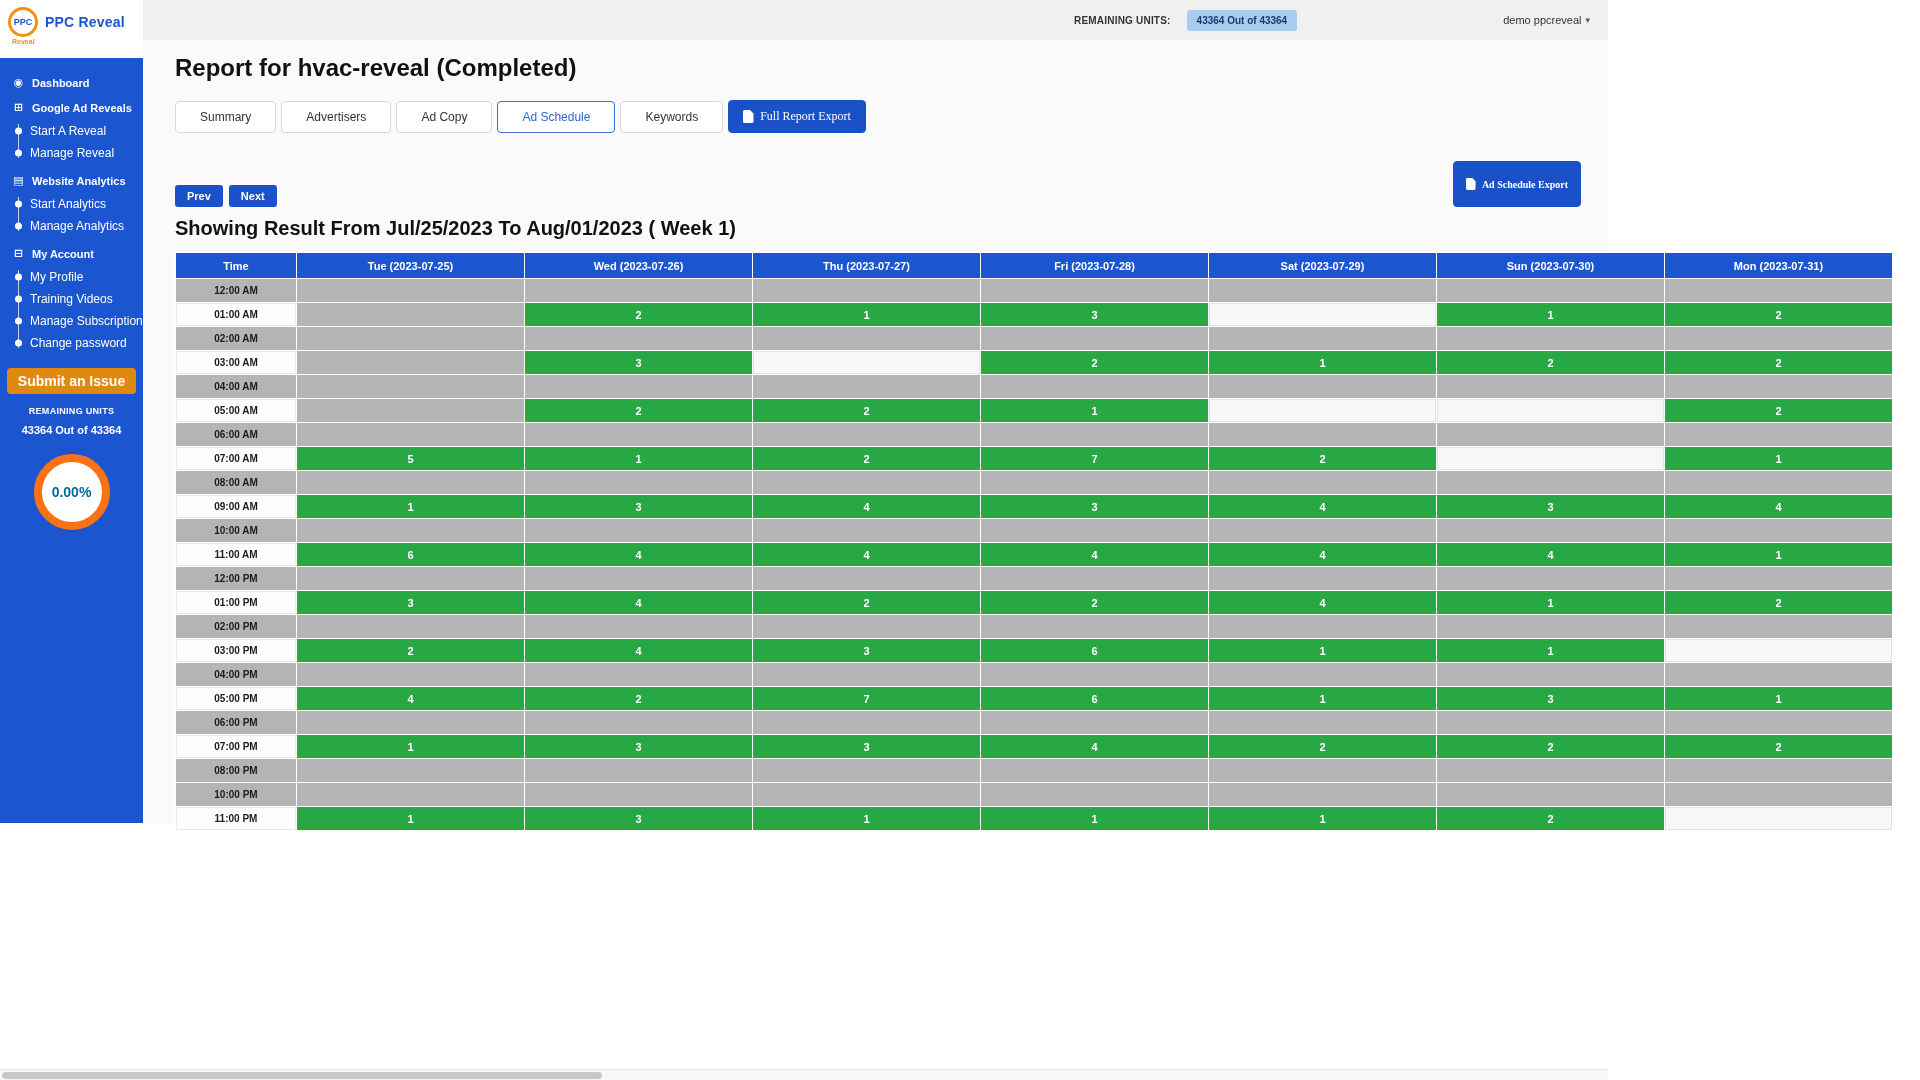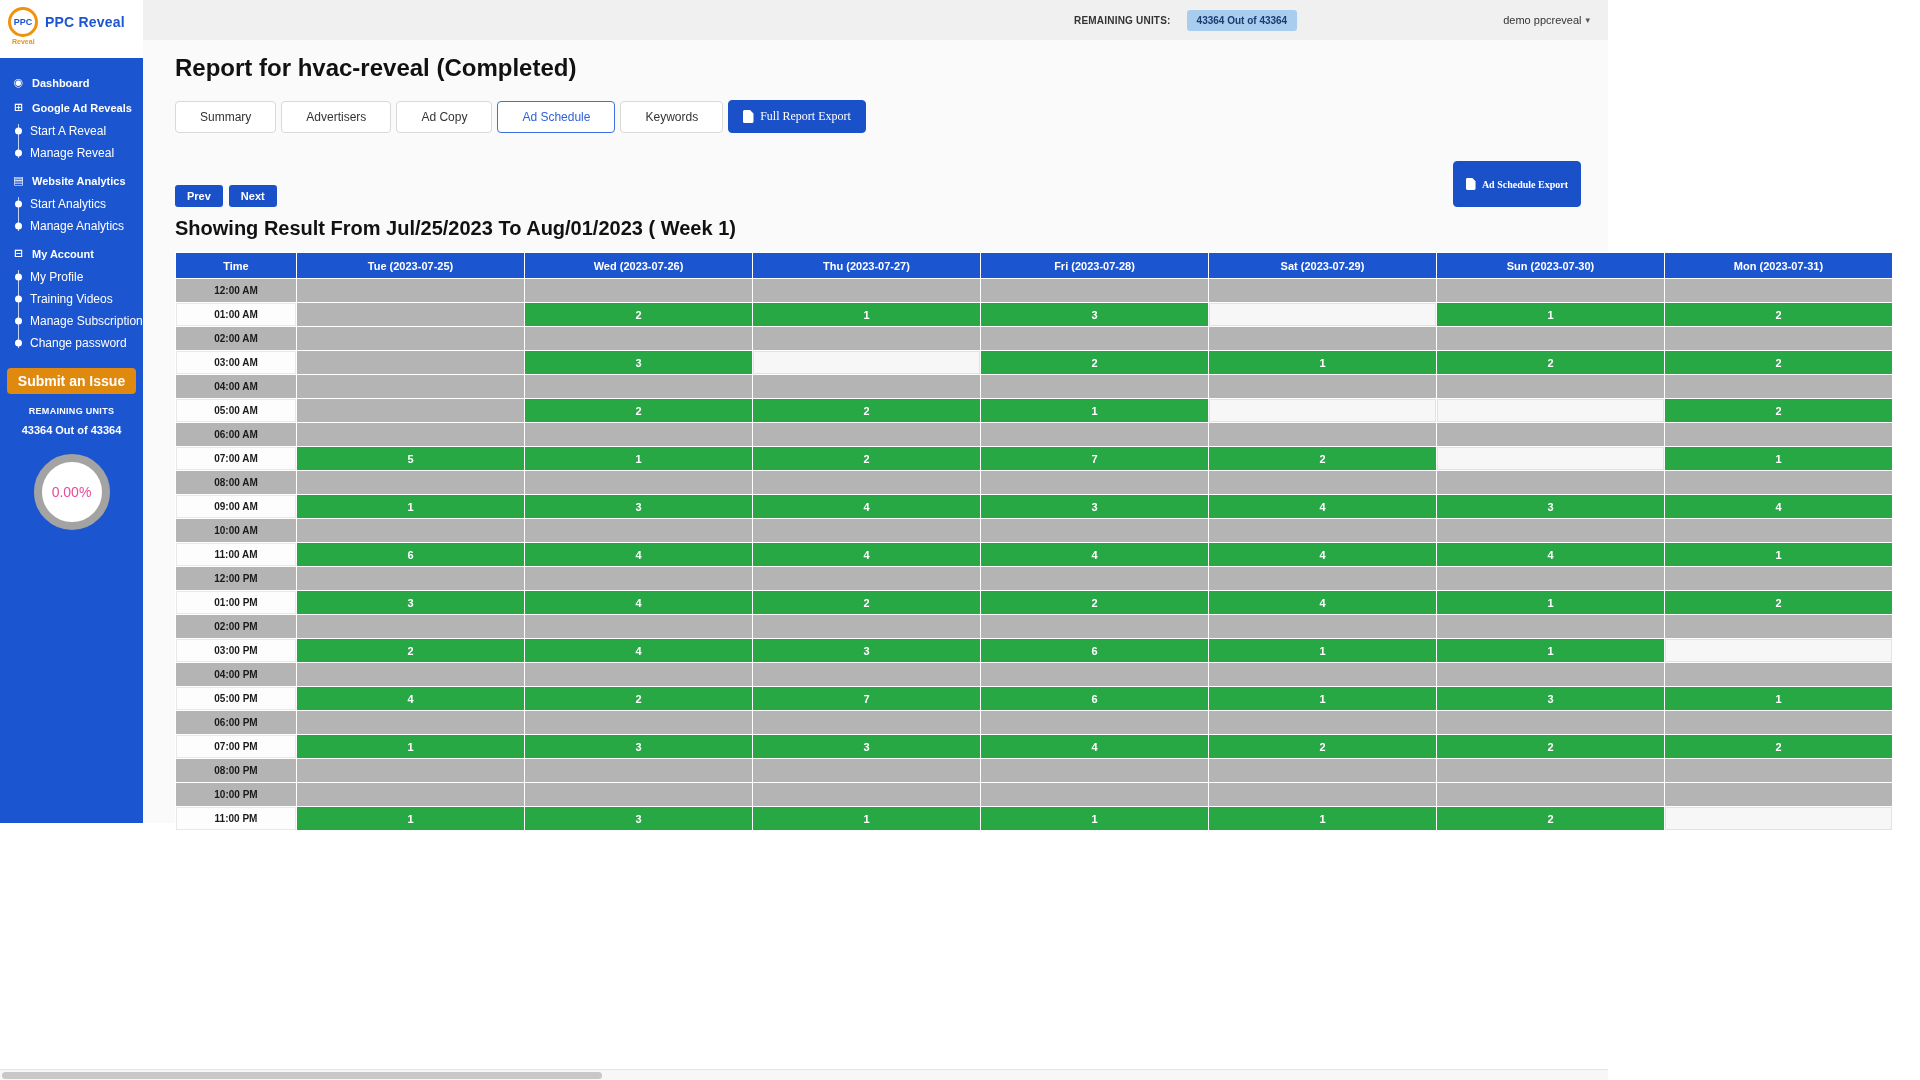--- a/index.html
+++ b/index.html
@@ -48,22 +48,22 @@
   }
   .submit-issue {
     display:block; margin:14px auto 12px; padding:5px 11px; border:none;
     background:#e0890f; color:#fff; font-size:14px; font-weight:bold;
     border-radius:4px; cursor:pointer; font-family:inherit;
   }
   .side-units-label { text-align:center; font-size:9px; font-weight:bold; letter-spacing:.3px; }
   .side-units-value { text-align:center; font-size:11px; font-weight:bold; margin-top:8px; }
   .usage-circle {
     width:76px; height:76px; margin:18px auto 0; border-radius:50%;
-    background:#fff; border:8px solid #a3a3a3; display:flex; align-items:center;
-    justify-content:center; color:#ec4899; font-size:14px; font-weight:normal;
+    background:#fff; border:8px solid #f97316; display:flex; align-items:center;
+    justify-content:center; color:#0369a1; font-size:14px; font-weight:bold;
   }
 
   
   .topbar {
     position:absolute; left:143px; top:0; right:0; height:40px; background:#f0f0f0;
     display:flex; align-items:center; justify-content:flex-end; gap:16px;
     padding-right:18px; z-index:1;text-align:right;
   }
   .tb-units-label { font-size:10px; font-weight:bold; color:#333; letter-spacing:.2px; }
   .tb-units-badge {

